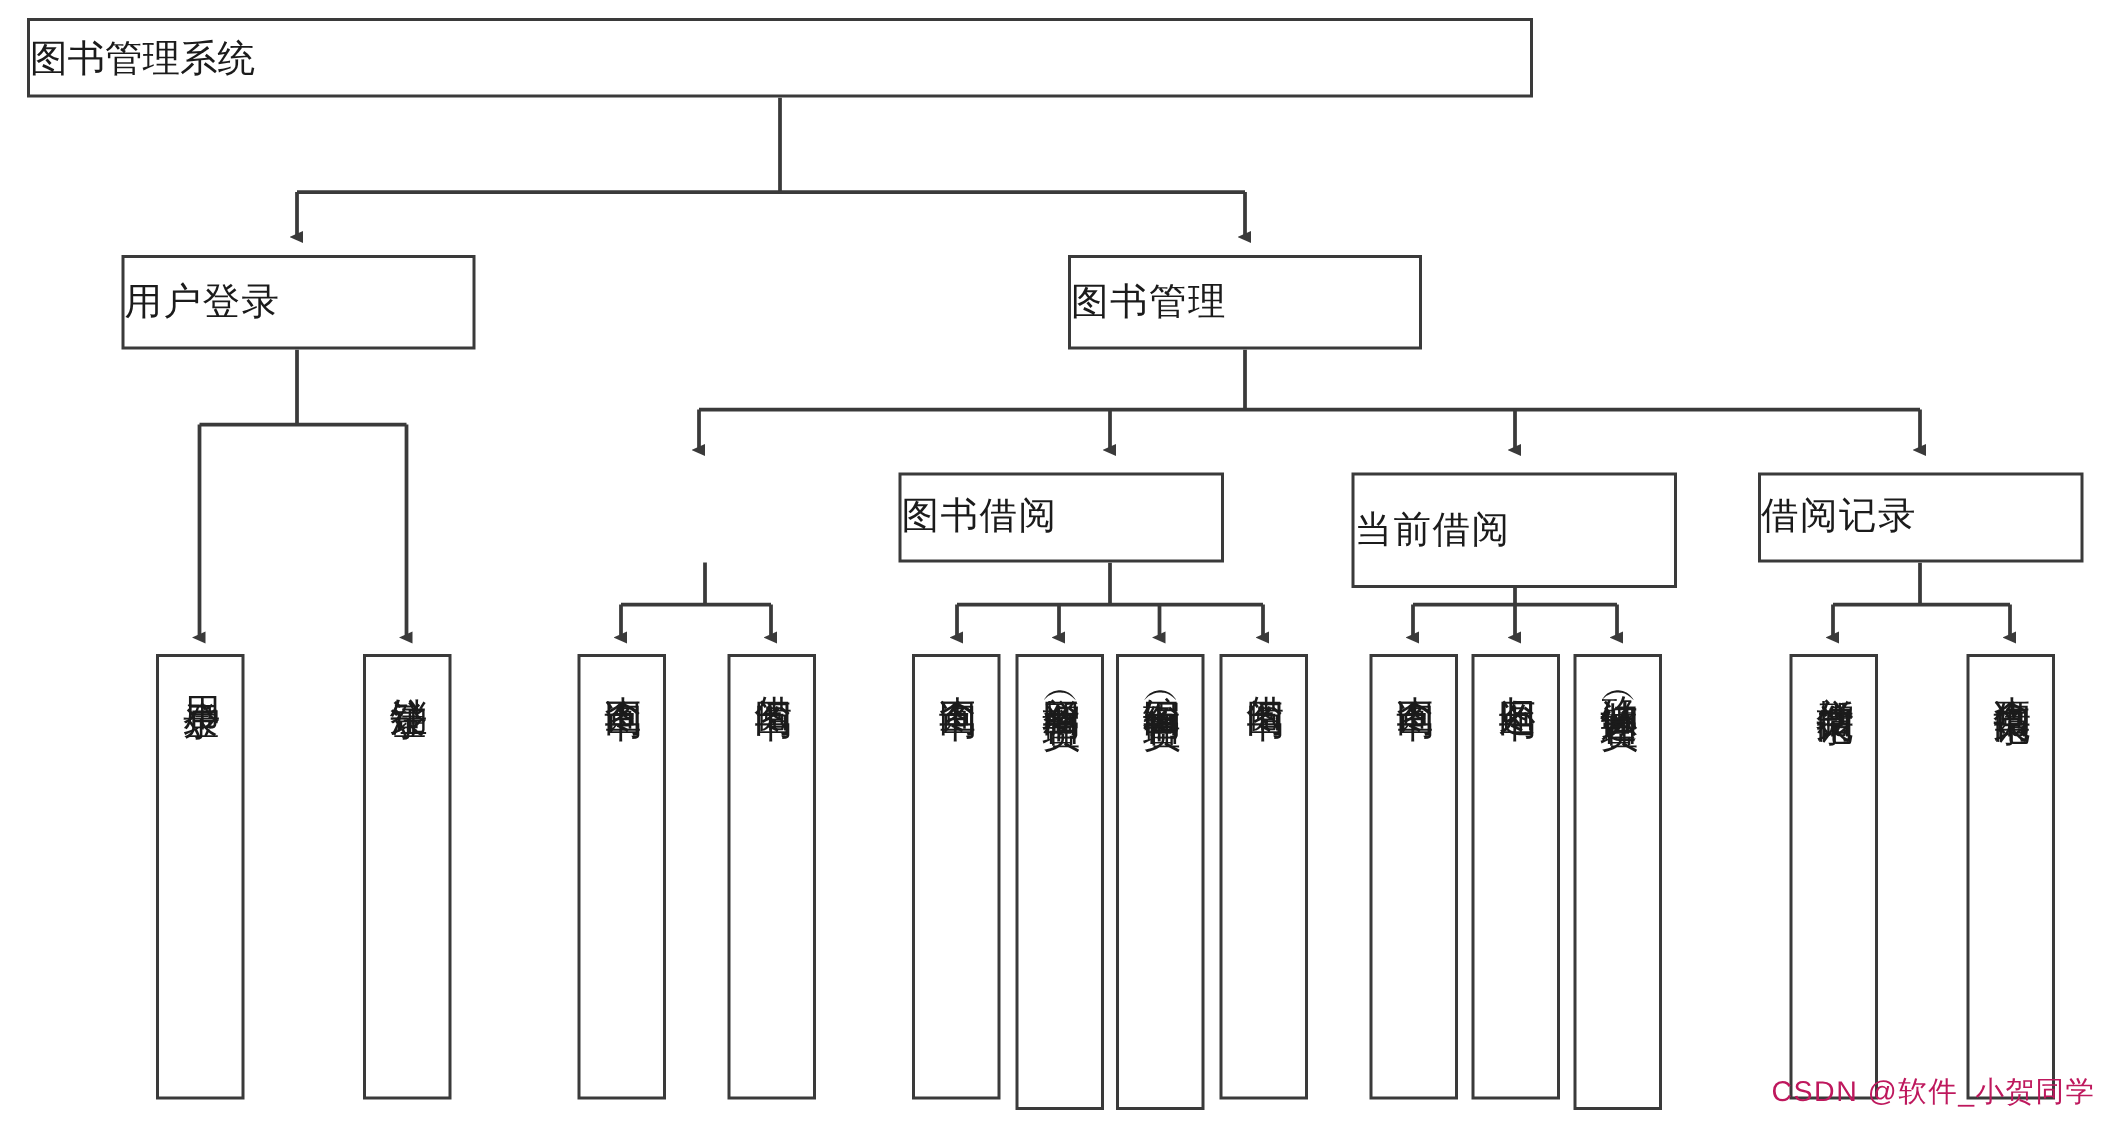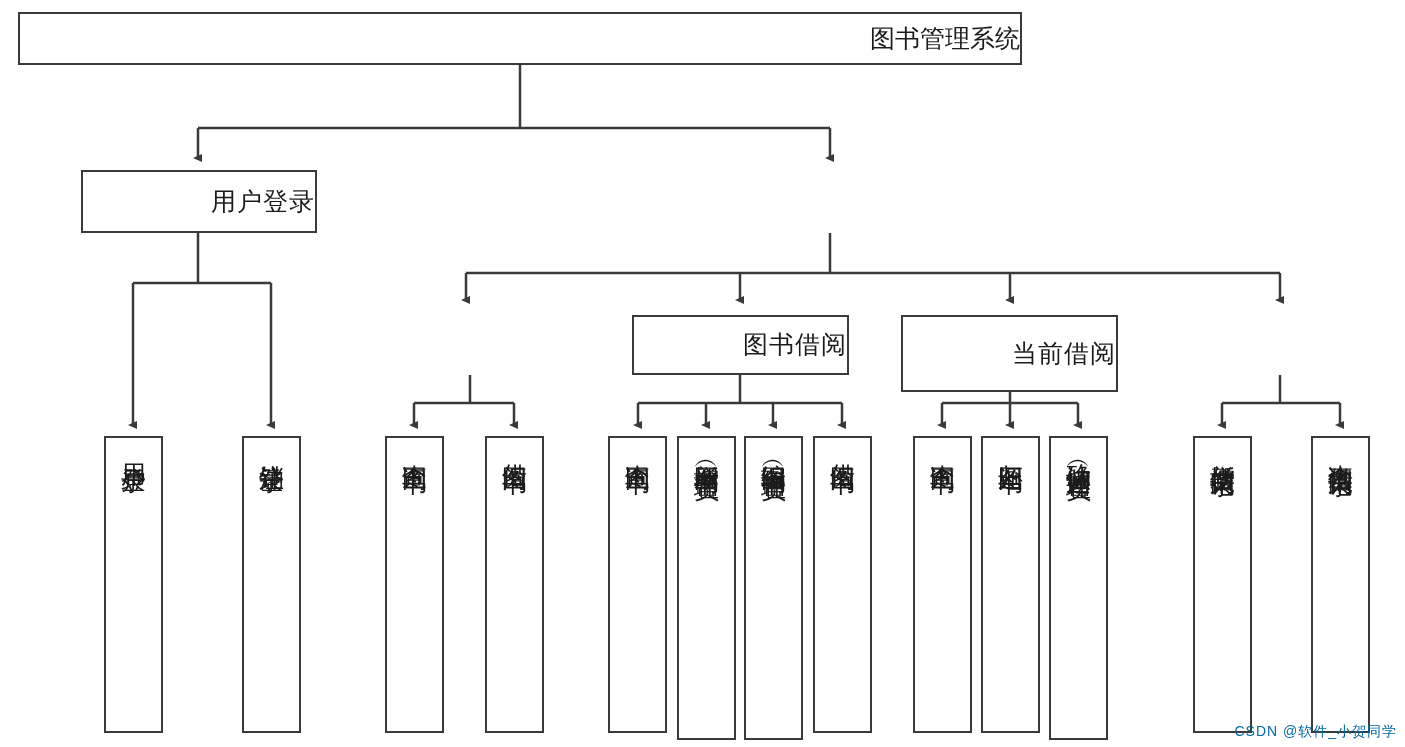--- a/index.html
+++ b/index.html
@@ -25,21 +25,21 @@
     height: 747px;
     pointer-events: none;
   }
   .node {
     position: absolute;
     box-sizing: border-box;
     border: 2px solid #3a3a3a;
     background: #ffffff;
     display: flex;
     align-items: center;
-    justify-content: flex-end;
+    justify-content: flex-start;
     color: #1b1b1b;
   }
   .node.horiz {
     font-size: 25px;
     line-height: 1.1;
     letter-spacing: 1px;
   }
   .node.root {
     font-size: 25px;
   }
@@ -54,22 +54,22 @@
     align-items: center;
   }
   .leaf-text {
     display: block;
     white-space: nowrap;
   }
   .watermark {
     position: absolute;
     right: 8px;
     bottom: 6px;
-    font-size: 14px;
-    color: #0369a1;
+    font-size: 19px;
+    color: #be185d;
     letter-spacing: 1px;
     white-space: nowrap;
   }
 </style>
 </head>
 <body>
 
 <div id="canvas">
 
   <svg class="edges" viewBox="0 0 1405 747" xmlns="http://www.w3.org/2000/svg">
@@ -125,26 +125,32 @@
     </g>
   </svg>
 
   <div class="node root" style="left:18px; top:12px; width:1004px; height:53px;">
     <span>图书管理系统</span>
   </div>
 
   <div class="node horiz" style="left:81px; top:170px; width:236px; height:63px;">
     <span>用户登录</span>
   </div>
+  <div class="node horiz" style="left:712px; top:170px; width:236px; height:63px;">
+    <span>图书管理</span>
+  </div>
 
-  <div class="node horiz" style="left:632px; top:315px; width:217px; height:60px;">
+  <div class="node horiz" style="left:599px; top:315px; width:217px; height:60px;">
     <span>图书借阅</span>
   </div>
   <div class="node horiz" style="left:901px; top:315px; width:217px; height:77px;">
     <span>当前借阅</span>
+  </div>
+  <div class="node horiz" style="left:1172px; top:315px; width:217px; height:60px;">
+    <span>借阅记录</span>
   </div>
 
   <div class="node leaf" style="left:104px; top:436px; width:59px; height:297px;">
     <span class="leaf-text">用户登录</span>
   </div>
   <div class="node leaf" style="left:242px; top:436px; width:59px; height:297px;">
     <span class="leaf-text">注销登录</span>
   </div>
 
   <div class="node leaf" style="left:385px; top:436px; width:59px; height:297px;">

